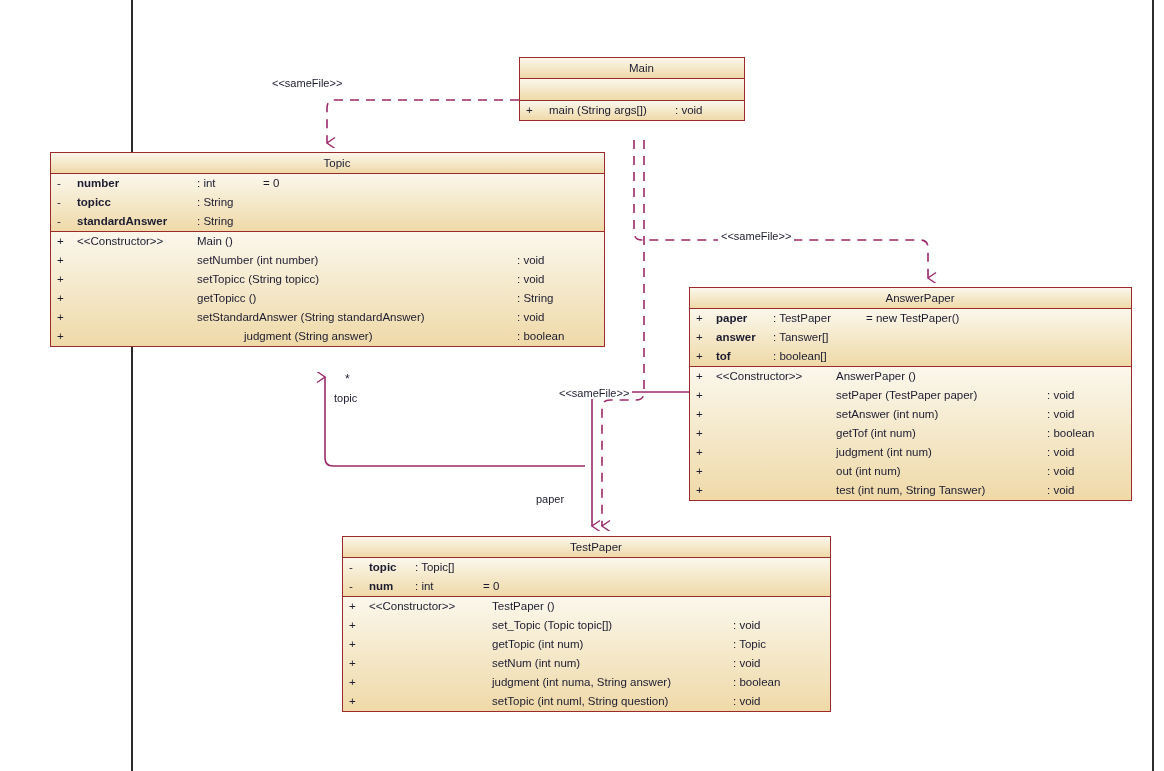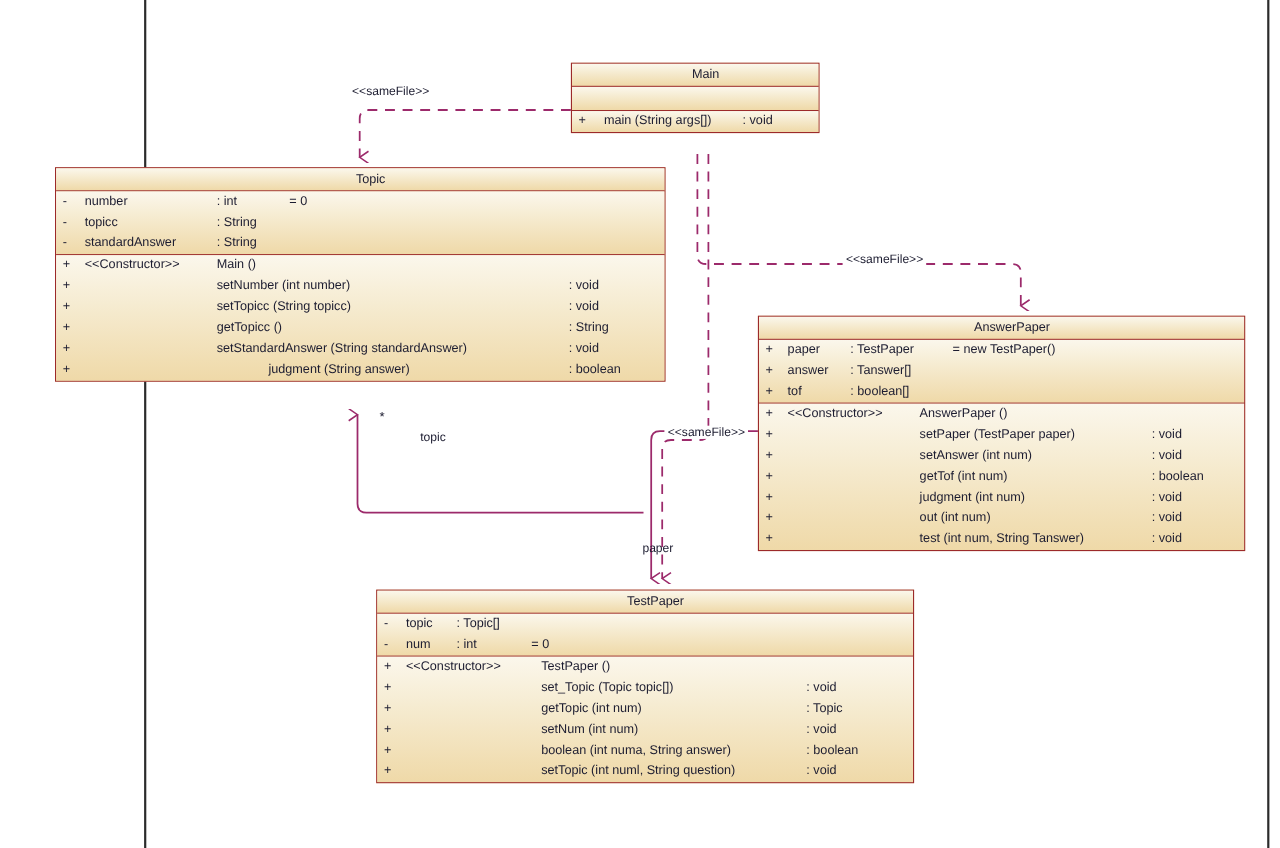--- a/index.html
+++ b/index.html
@@ -70,20 +70,21 @@
     white-space: nowrap;
   }
   .uml-class .vis {
     position: absolute;
     left: 6px;
     width: 12px;
     text-align: left;
   }
   .uml-class .nm {
     position: absolute;
+    font-weight: bold;
   }
   .uml-class .ty {
     position: absolute;
     text-align: right;
   }
   .uml-class .dv {
     position: absolute;
   }
   .uml-class .stereo {
     position: absolute;
@@ -95,21 +96,20 @@
     position: absolute;
   }
   .empty-sec { height: 22px; }
 
   
   .conn-label {
     position: absolute;
     font-size: 11px;
     color: #1c1c30;
     white-space: nowrap;
-    margin-left: 48px;
   }
   .mult-label {
     position: absolute;
     font-size: 12px;
     color: #1c1c30;
     white-space: nowrap;
   }
 
   svg.links {
     position: absolute;
@@ -329,21 +329,21 @@
         <span class="sig" style="left:149px;">getTopic (int num)</span>
         <span class="ret" style="left:390px;">: Topic</span>
       </div>
       <div class="row">
         <span class="vis">+</span>
         <span class="sig" style="left:149px;">setNum (int num)</span>
         <span class="ret" style="left:390px;">: void</span>
       </div>
       <div class="row">
         <span class="vis">+</span>
-        <span class="sig" style="left:149px;">boolean (int numa, String answer)</span>
+        <span class="sig" style="left:149px;">judgment (int numa, String answer)</span>
         <span class="ret" style="left:390px;">: boolean</span>
       </div>
       <div class="row">
         <span class="vis">+</span>
         <span class="sig" style="left:149px;">setTopic (int numl, String question)</span>
         <span class="ret" style="left:390px;">: void</span>
       </div>
     </div>
   </div>
 

